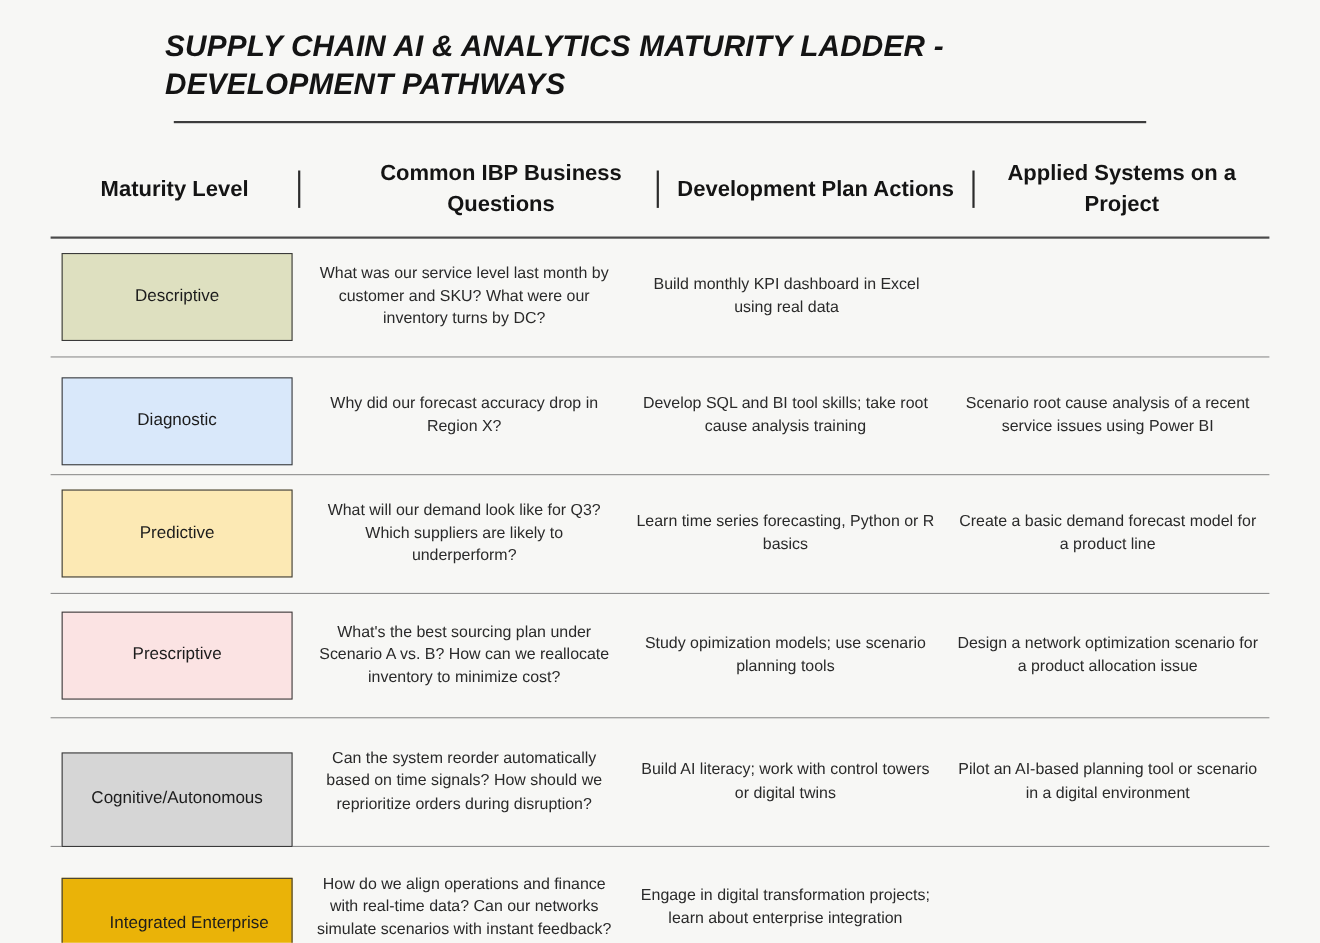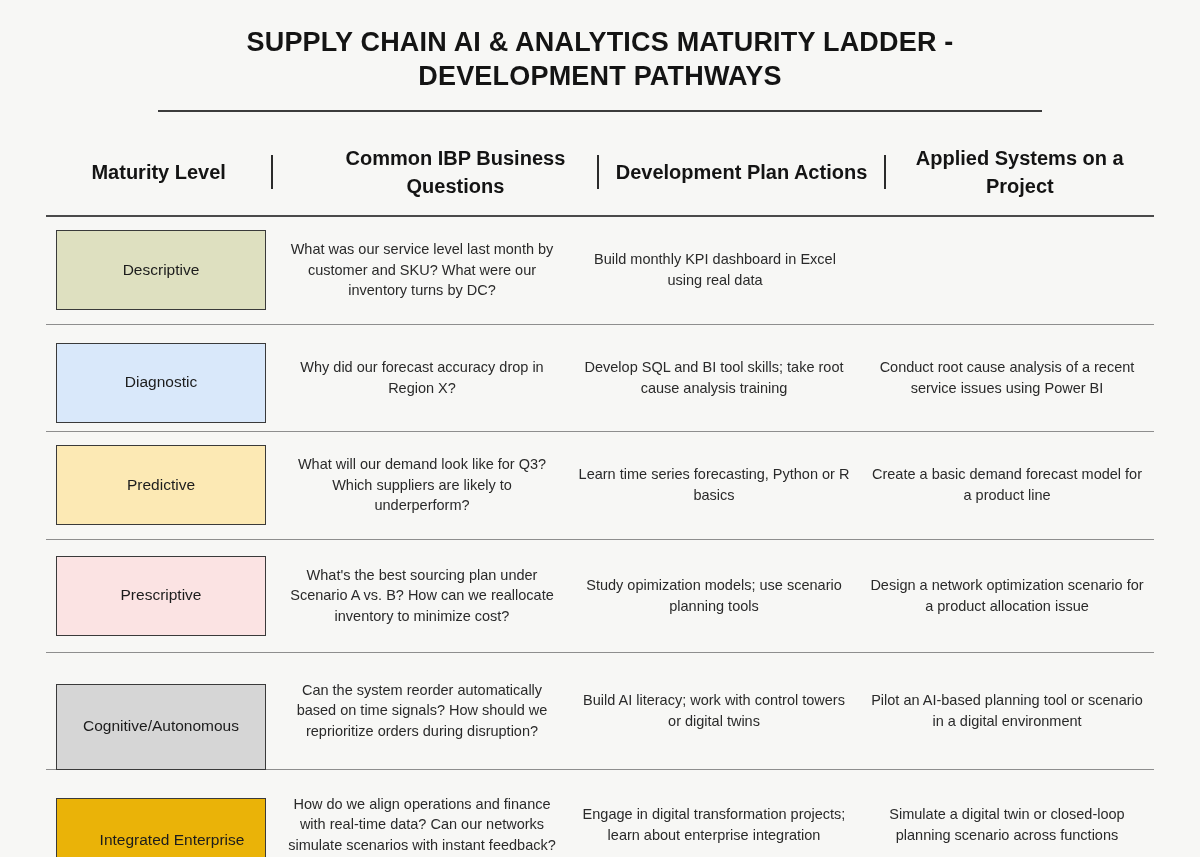--- a/index.html
+++ b/index.html
@@ -16,21 +16,21 @@
   .page {
     position: relative;
     width: 1200px;
     height: 857px;
     background: #f7f7f5;
   }
 
   
   .title-block {
     padding: 26px 150px 16px 150px;
-    text-align: center;
+    font-style: italic;
   }
   .title {
     font-size: 27px;
     font-weight: bold;
     line-height: 1.25;
     letter-spacing: 0.2px;
     color: #141414;
   }
   .title-rule {
     width: 884px;
@@ -157,21 +157,21 @@
       <div class="cell c4">Build monthly KPI dashboard in Excel using real data</div>
     </div>
     <div class="row-sep"></div>
 
     <div class="row r2">
       <div class="cell c1">
         <div class="level-box" style="background: rgb(217, 232, 250); margin-top: 10px;">Diagnostic</div>
       </div>
       <div class="cell c2">Why did our forecast accuracy drop in Region X?</div>
       <div class="cell c3">Develop SQL and BI tool skills; take root cause analysis training</div>
-      <div class="cell c4">Conduct root cause analysis of a recent service issues using Power BI</div>
+      <div class="cell c4">Scenario root cause analysis of a recent service issues using Power BI</div>
     </div>
     <div class="row-sep"></div>
 
     <div class="row r3">
       <div class="cell c1">
         <div class="level-box" style="background: rgb(252, 233, 180);">Predictive</div>
       </div>
       <div class="cell c2">What will our demand look like for Q3? Which suppliers are likely to underperform?</div>
       <div class="cell c3">Learn time series forecasting, Python or R basics</div>
       <div class="cell c4">Create a basic demand forecast model for a product line</div>
@@ -197,17 +197,16 @@
       <div class="cell c4">Pilot an AI-based planning tool or scenario in a digital environment</div>
     </div>
     <div class="row-sep"></div>
 
     <div class="row r6">
       <div class="cell c1">
         <div class="level-box tall" style="background: #eab308; padding-left: 28px;">Integrated Enterprise</div>
       </div>
       <div class="cell c2">How do we align operations and finance with real-time data? Can our networks simulate scenarios with instant feedback?</div>
       <div class="cell c3">Engage in digital transformation projects; learn about enterprise integration</div>
-      <div class="cell c4">Simulate a digital twin or closed-loop planning scenario across functions</div>
     </div>
 
   </div>
 </div>
 
 </body></html>

